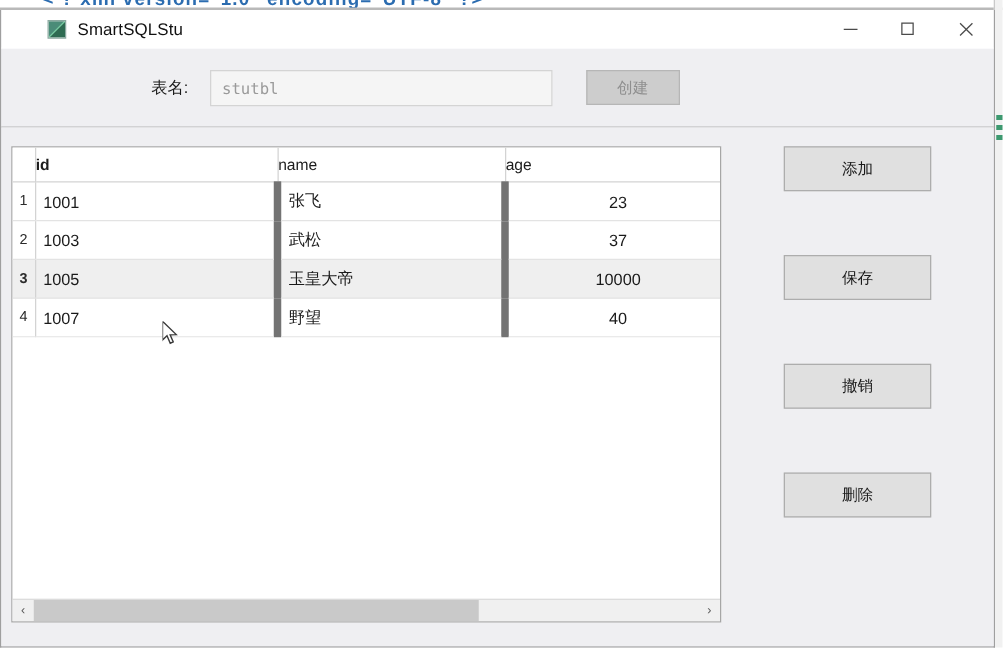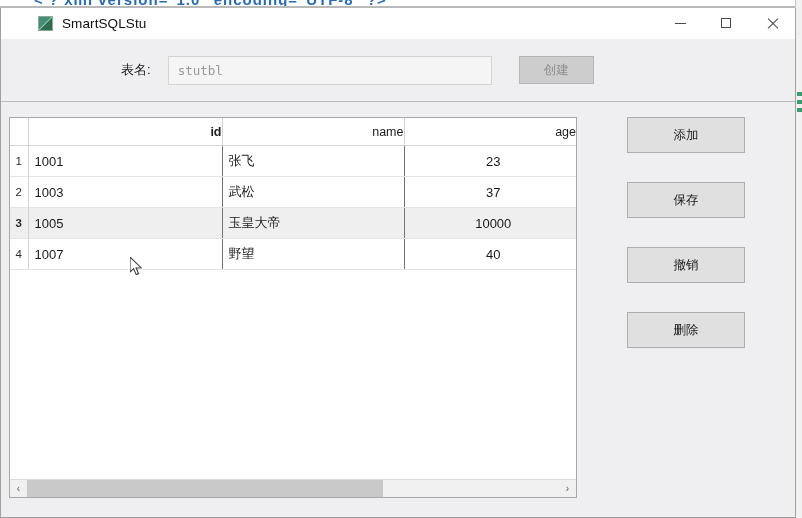--- a/index.html
+++ b/index.html
@@ -138,21 +138,21 @@
     display: flex;
     align-items: center;
   }
   #table-name-label {
     margin-left: 120px;
     font-size: 13px;
     color: #1a1a1a;
   }
   #table-name-input {
     margin-left: 17px;
-    width: 324px;
+    width: 274px;
     height: 29px;
     box-sizing: border-box;
     background: #f5f5f5;
     border: 1px solid #d4d4d4;
     font-family: "DejaVu Sans Mono", monospace;
     font-size: 12.5px;
     color: #8b5cf6;
     padding: 0 9px;
     outline: none;
   }
@@ -209,36 +209,36 @@
   #grid-table col.c-age    { width: 172px; }
 
   #grid-table thead th {
     height: 27px;
     background: #ffffff;
     border-bottom: 1px solid #d3d3d3;
     border-right: 1px solid #d3d3d3;
     font-size: 12.5px;
     font-weight: normal;
     color: #1d1d1d;
-    text-align: right;
+    text-align: left;
     padding: 0;
   }
   #grid-table thead th.rownum-head {
     border-right: 1px solid #d3d3d3;
     background: #ffffff;
   }
   #grid-table thead th.selected-col {
     font-weight: bold;
   }
   #grid-table thead th:last-child { border-right: none; }
 
   #grid-table tbody td {
     height: 30px;
     border-bottom: 1px solid #e3e3e3;
-    border-right: 1px solid #737373;
+    border-right: 6px solid #737373;
     padding: 0 0 0 6px;
     color: #1a1a1a;
     font-size: 13px;
     vertical-align: middle;
     background: #ffffff;
   }
   #grid-table tbody td:last-child { border-right: none; text-align: center; }
   #grid-table tbody td.rownum {
     padding: 0;
     text-align: center;
@@ -287,21 +287,21 @@
   #side-buttons {
     position: absolute;
     left: 626px;
     top: 15px;
     width: 118px;
   }
   .action-button {
     display: block;
     width: 118px;
     height: 36px;
-    margin-bottom: 29px;
+    margin-bottom: 51px;
     background: #e0e0e0;
     border: 1px solid #adadad;
     box-sizing: border-box;
     font-family: "Liberation Sans", sans-serif;
     font-size: 12.5px;
     color: #1a1a1a;
     cursor: default;
   }
 
   

